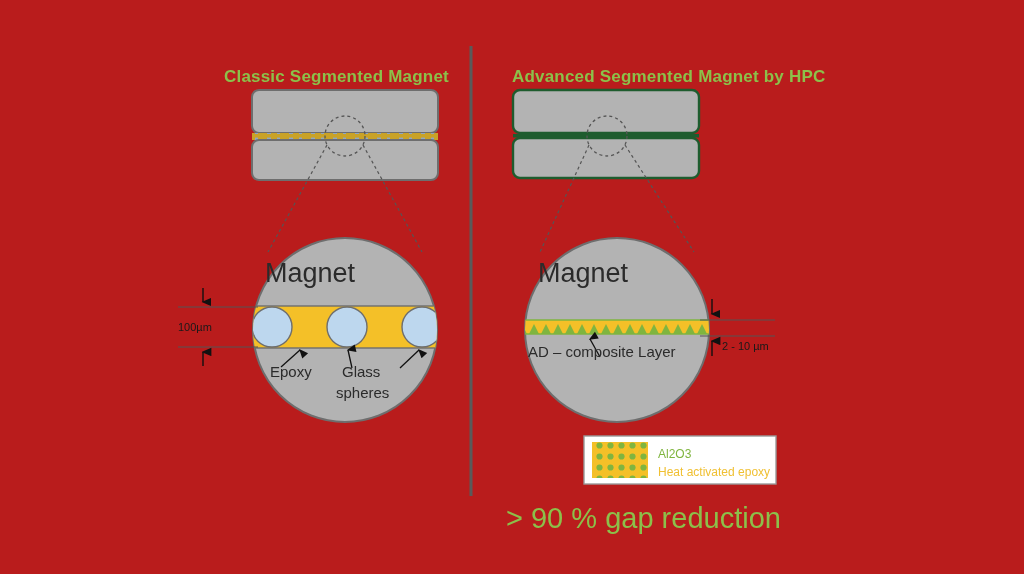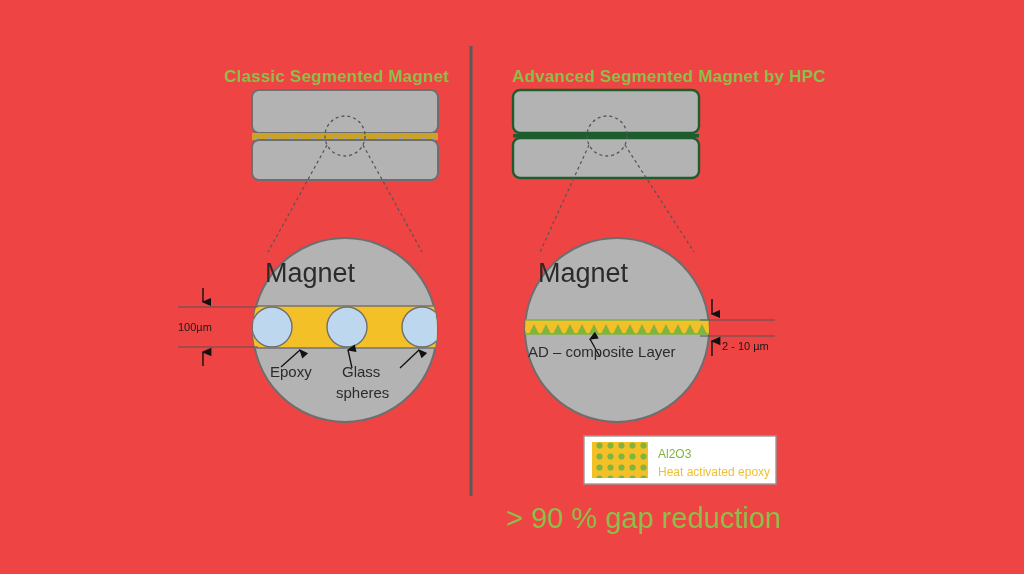--- a/index.html
+++ b/index.html
@@ -7,21 +7,21 @@
     padding: 0;
     background: #ffffff;
   }
   body {
     font-family: "Liberation Sans", sans-serif;
   }
   #stage {
     position: relative;
     width: 1024px;
     height: 574px;
-    background: #ef4444;
+    background: #b91c1c;
     overflow: hidden;
     text-align: right;
   }
   #stage svg {
     position: absolute;
     left: 0;
     top: 0;
   }
   .panel-title {
     font-family: "Liberation Sans", sans-serif;

